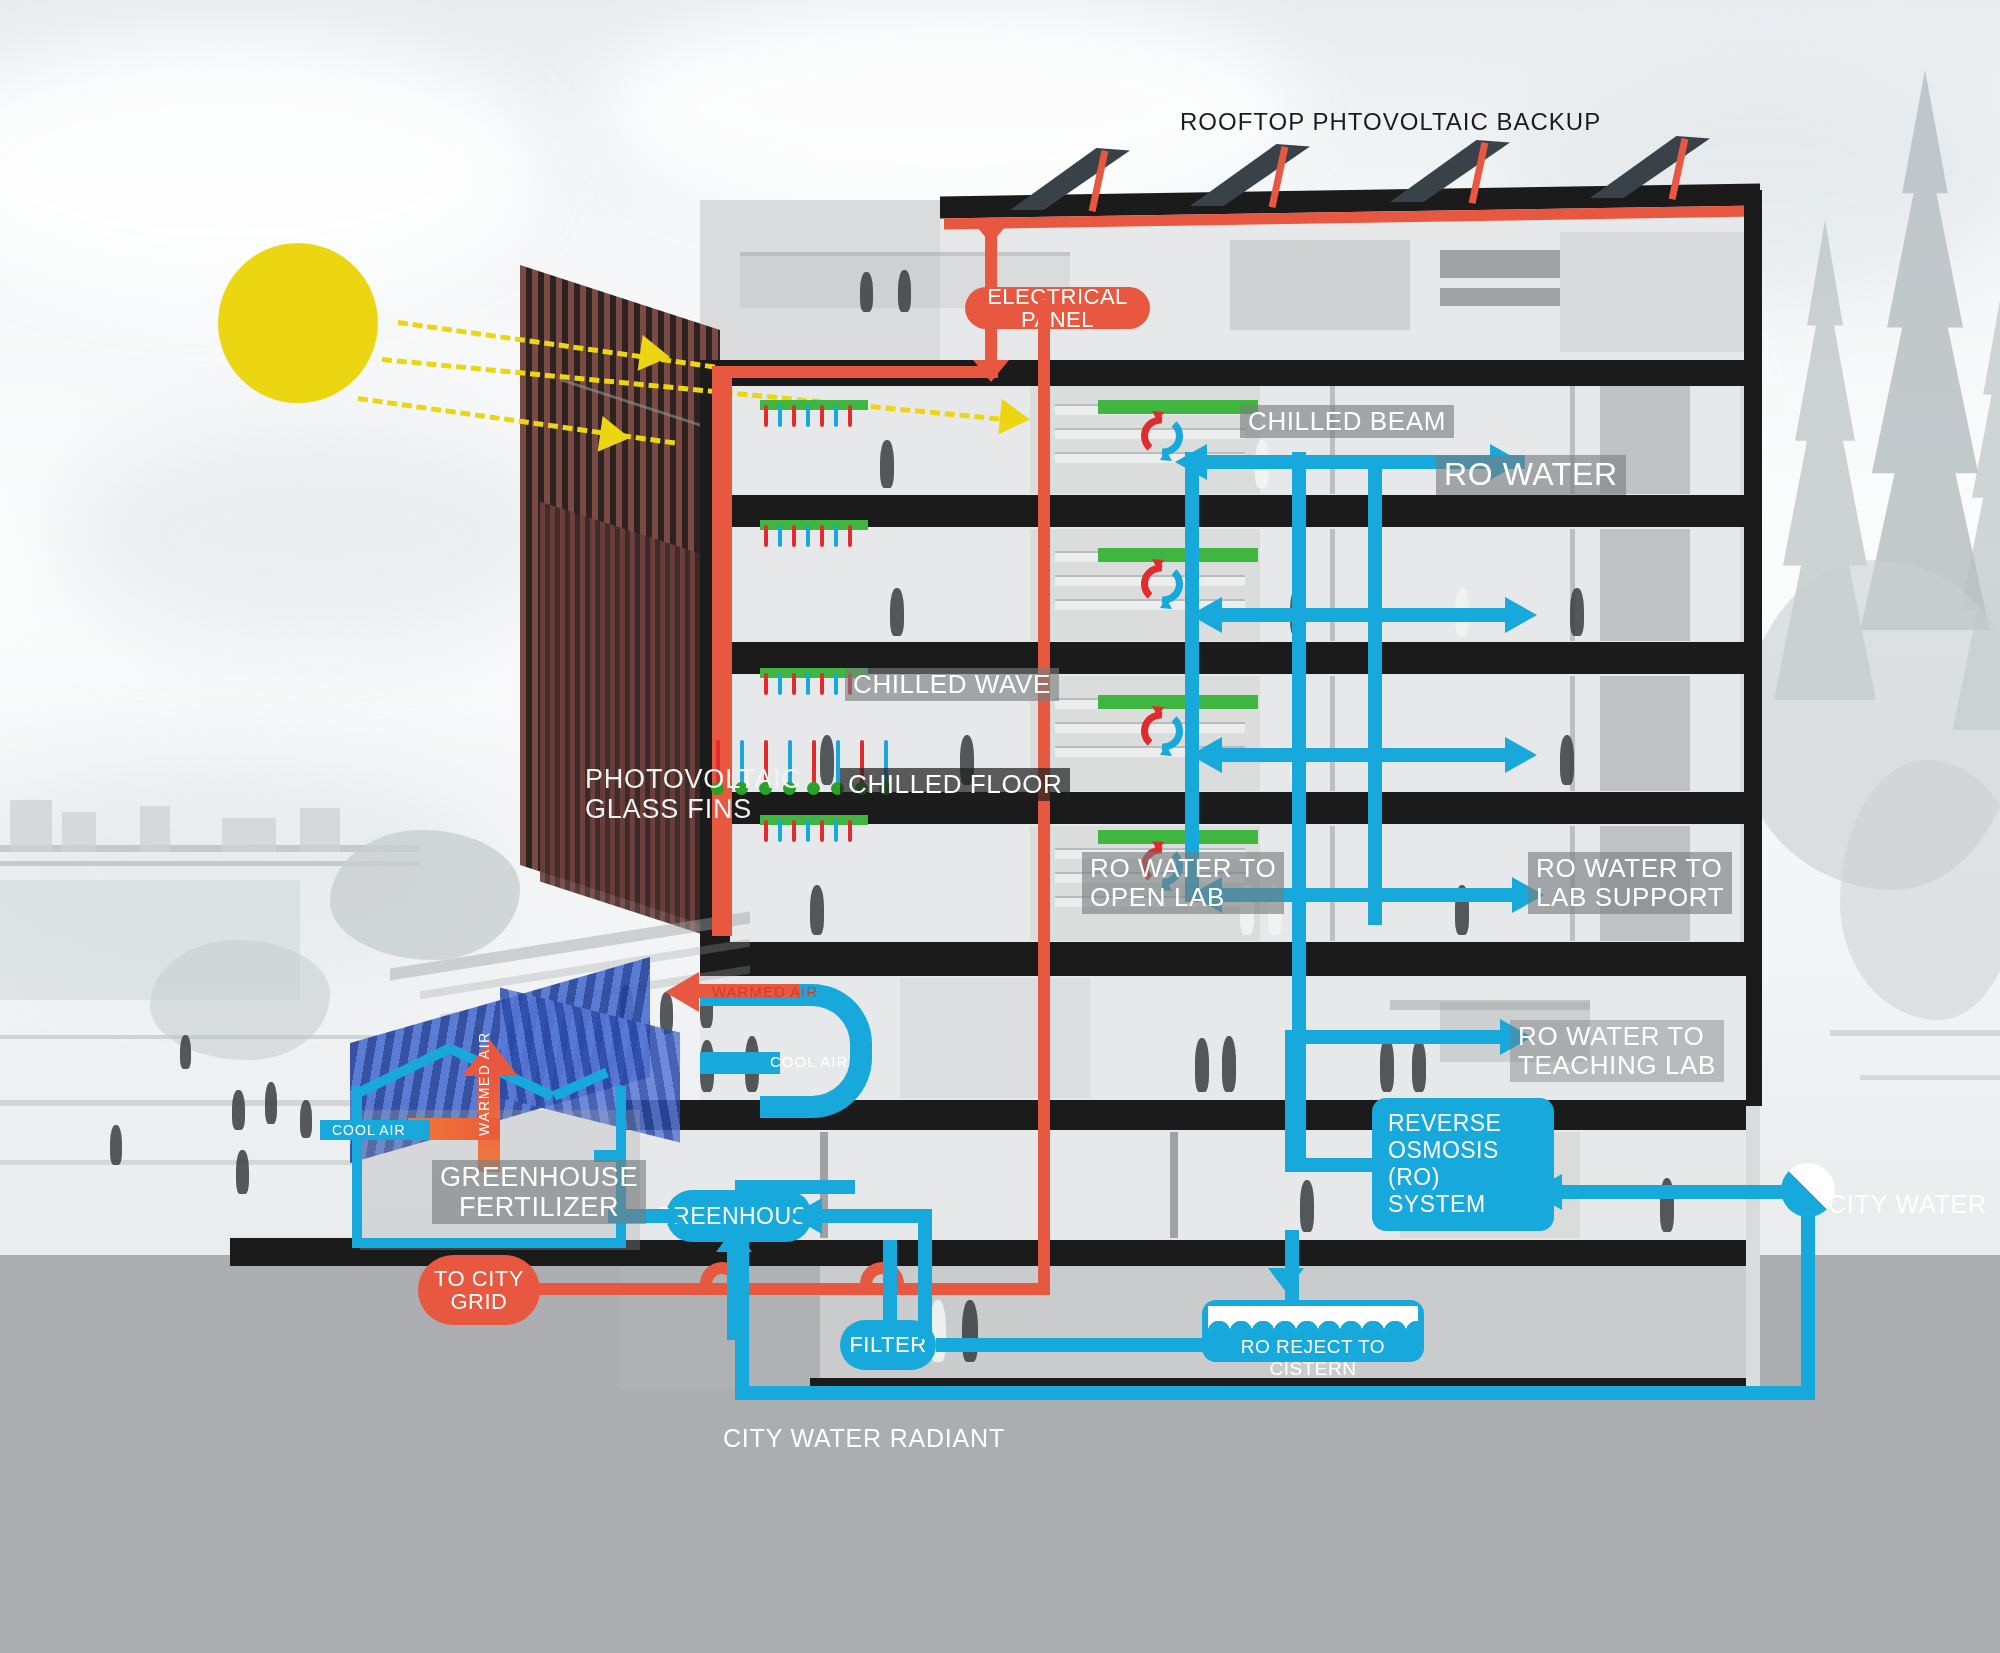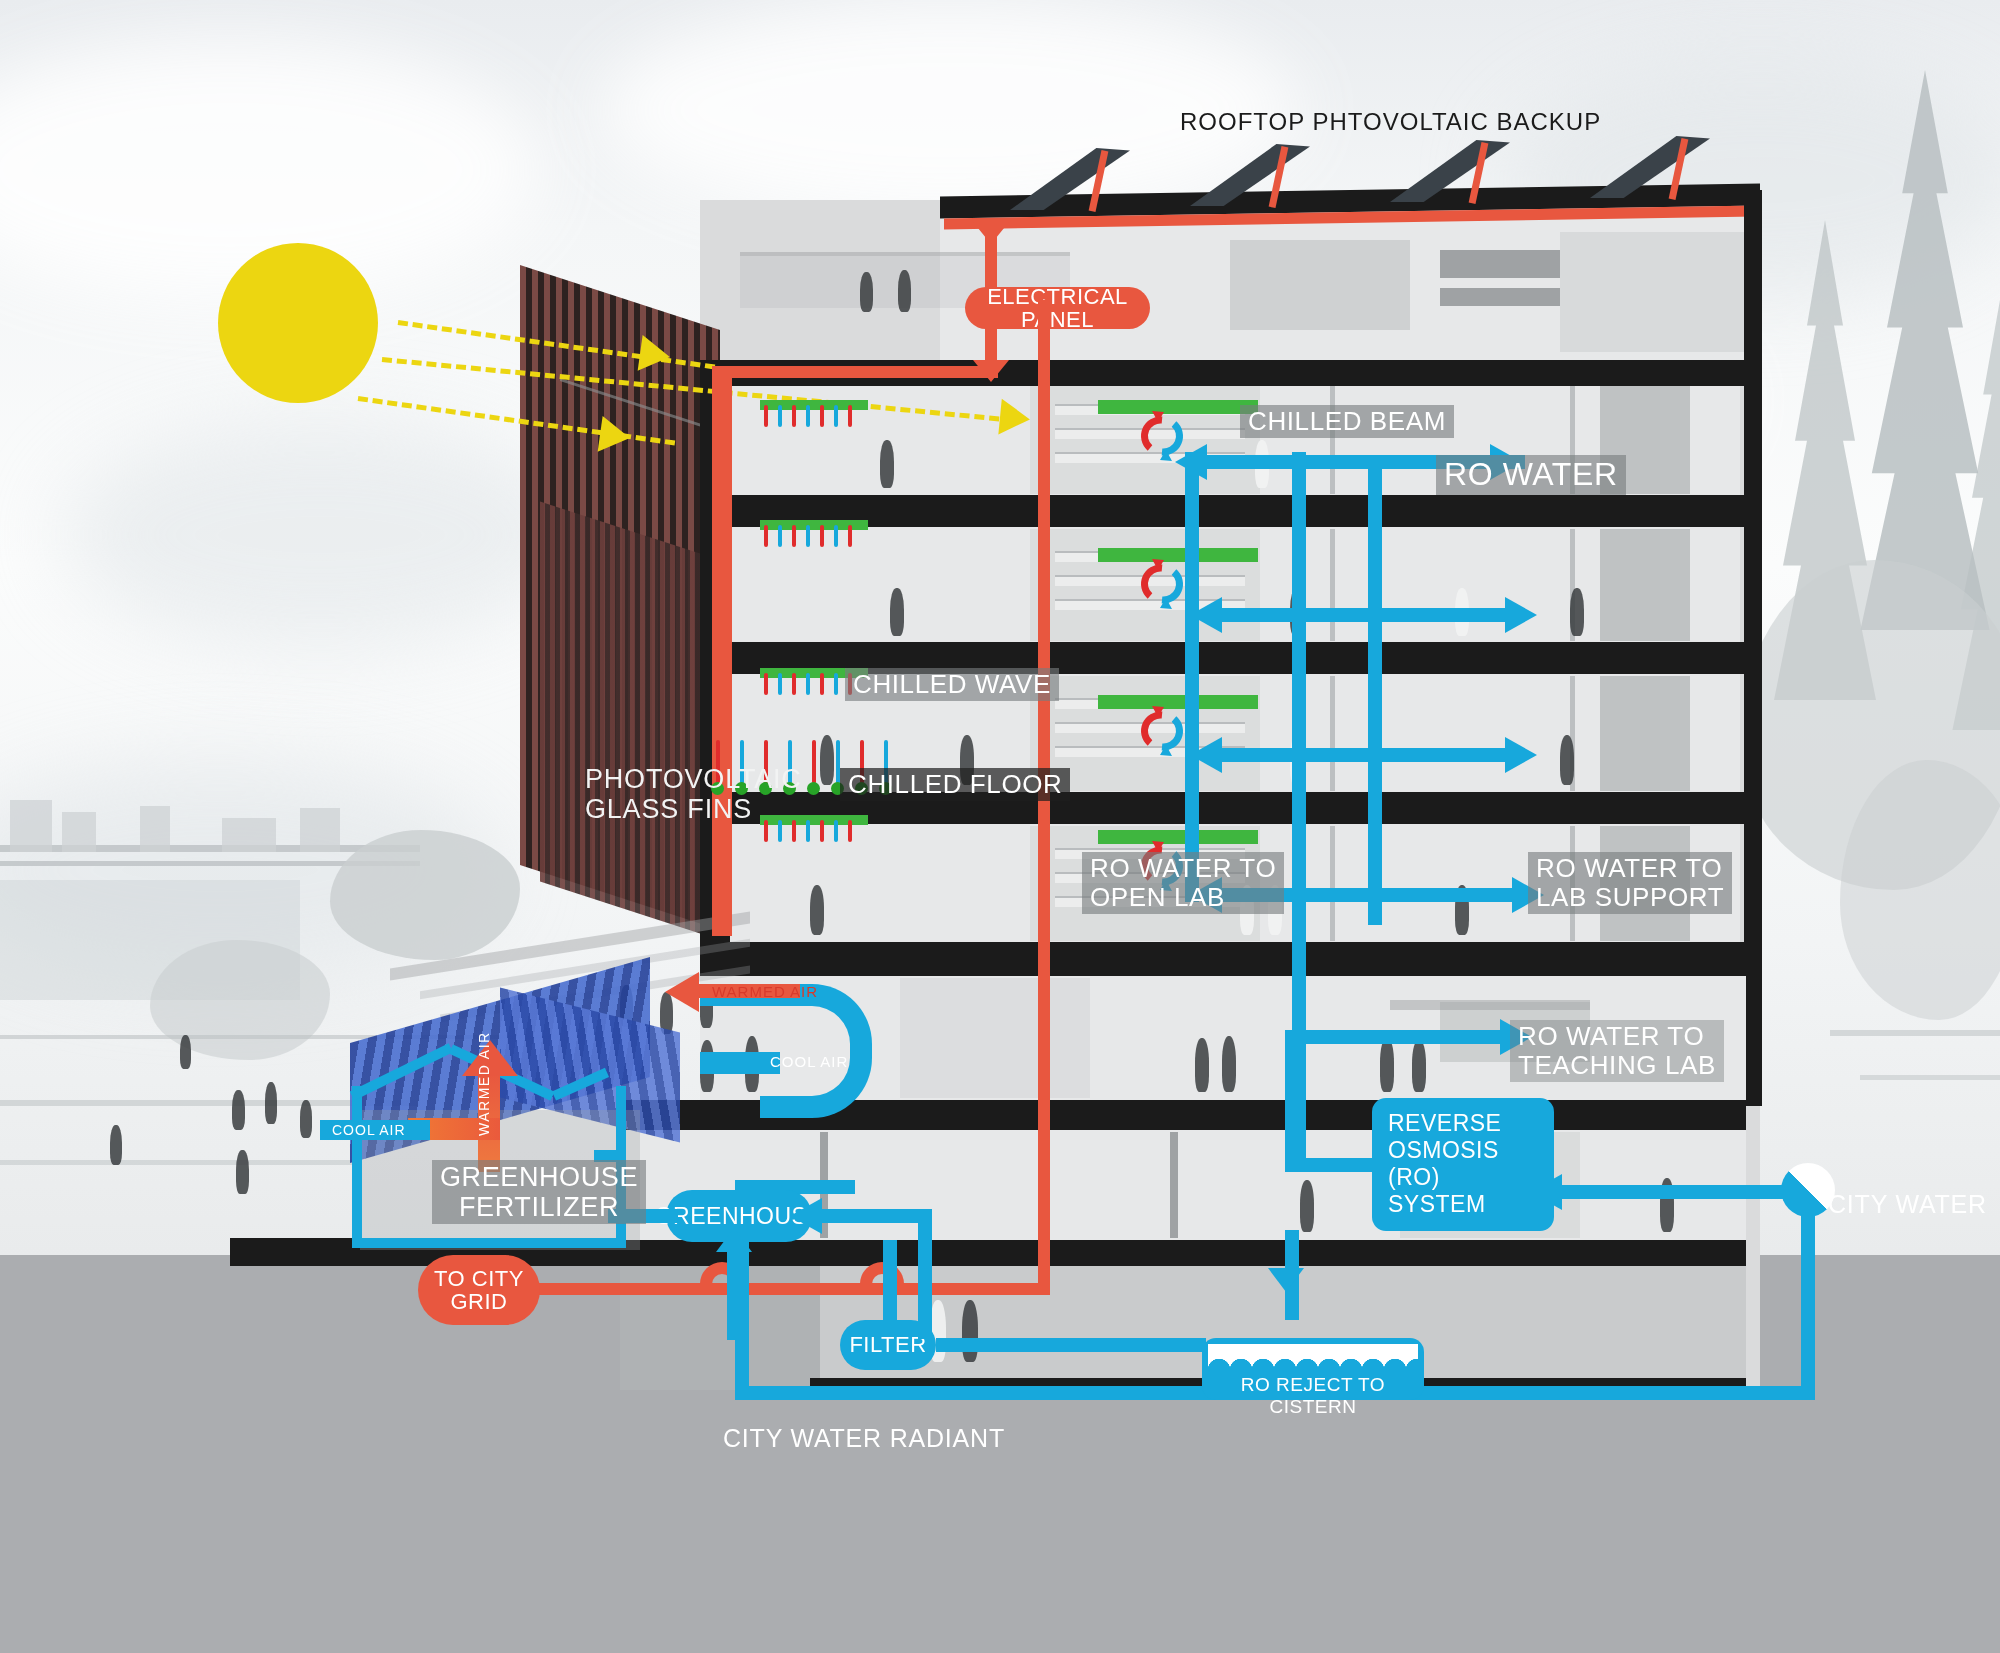--- a/index.html
+++ b/index.html
@@ -400,21 +400,21 @@
 
   <div class="bar-blue" style="left:1801px;top:1200px;width:14px;height:200px;"></div>
   <div class="bar-blue" style="left:735px;top:1386px;width:1080px;height:14px;"></div>
   <div class="bar-blue" style="left:735px;top:1180px;width:14px;height:210px;"></div>
   <div class="bar-blue" style="left:735px;top:1180px;width:120px;height:14px;"></div>
 
   <div class="box-blue" style="left:1372px;top:1098px;width:150px;font-size:23px;white-space:pre-line;">REVERSE
 OSMOSIS (RO)
 SYSTEM</div>
 
-  <div class="cistern" style="left:1202px;top:1300px;width:222px;height:62px;margin-top:38px;">
+  <div class="cistern" style="left:1202px;top:1300px;width:222px;height:62px;">
     <div class="waves"></div>
     <div class="clabel" style="font-size:19px;">RO REJECT TO CISTERN</div>
   </div>
 
   <div class="pill pill-blue" style="left:840px;top:1320px;width:96px;height:50px;font-size:22px;">FILTER</div>
   <div class="bar-blue" style="left:936px;top:1338px;width:270px;height:14px;"></div>
   <div class="bar-blue" style="left:883px;top:1240px;width:14px;height:84px;"></div>
 
   <div class="pill pill-blue" style="left:666px;top:1190px;width:146px;height:52px;font-size:23px;">GREENHOUSE</div>
   <div class="bar-blue" style="left:812px;top:1209px;width:120px;height:14px;"></div>

